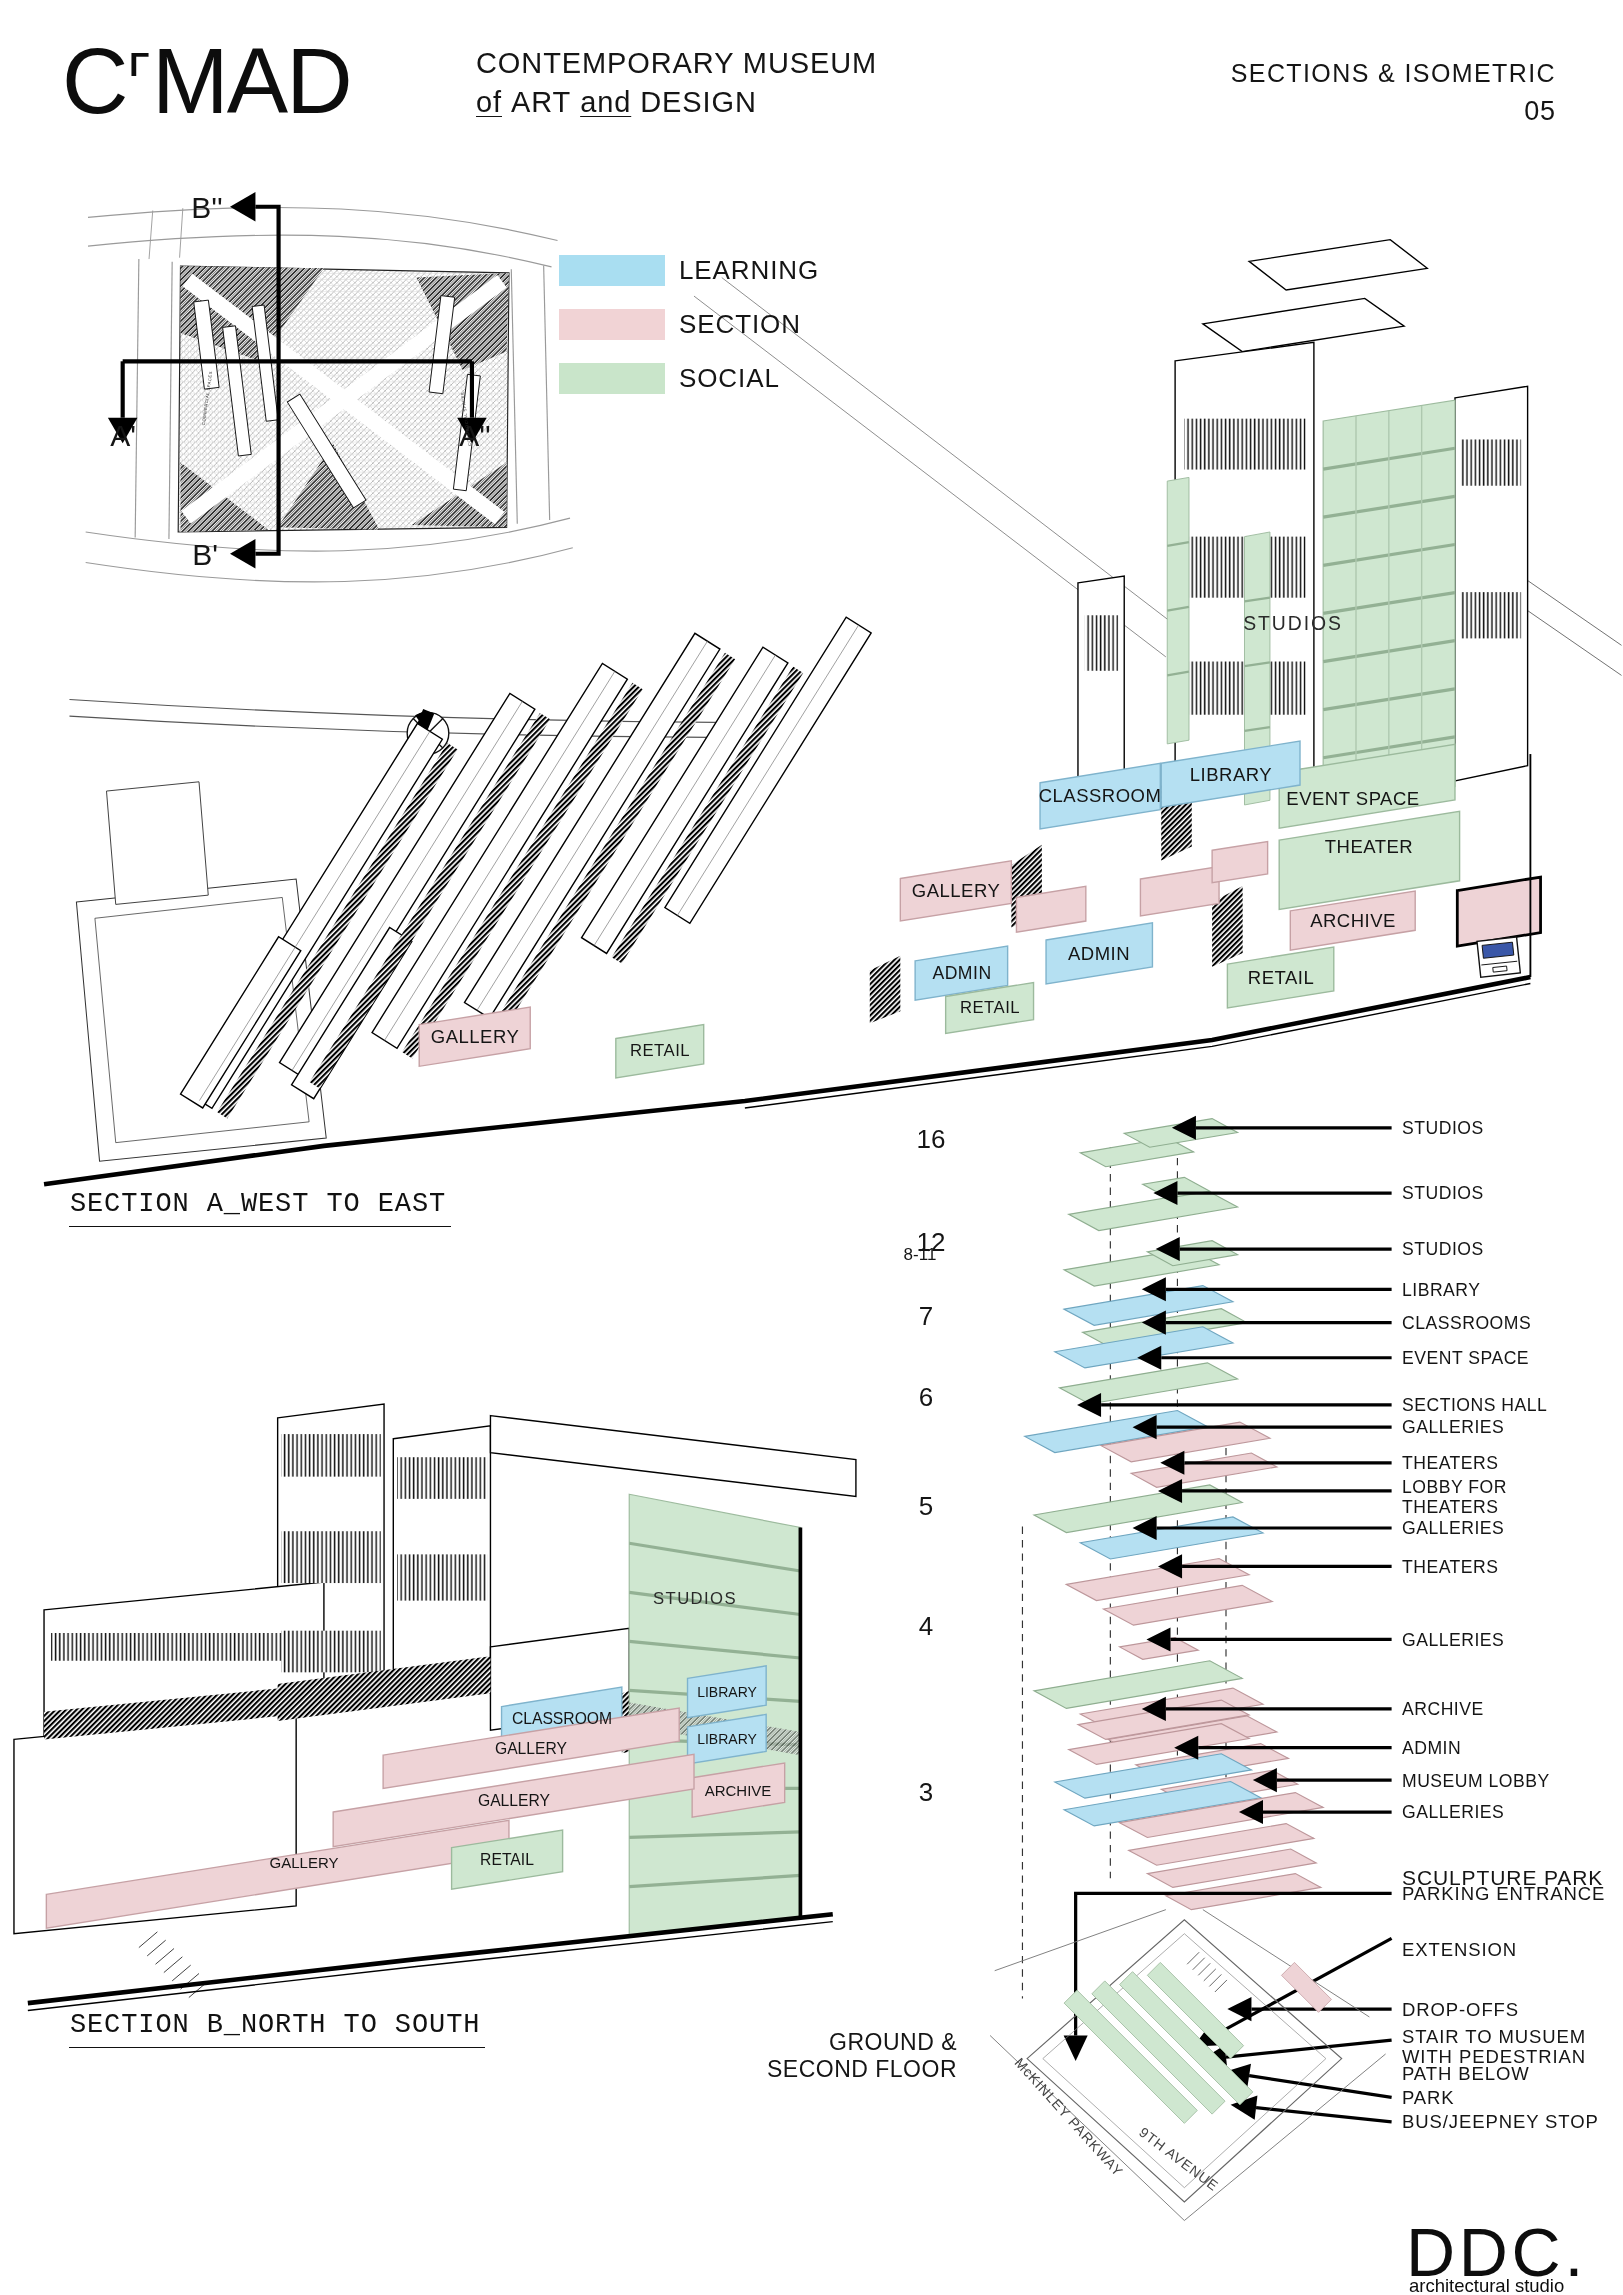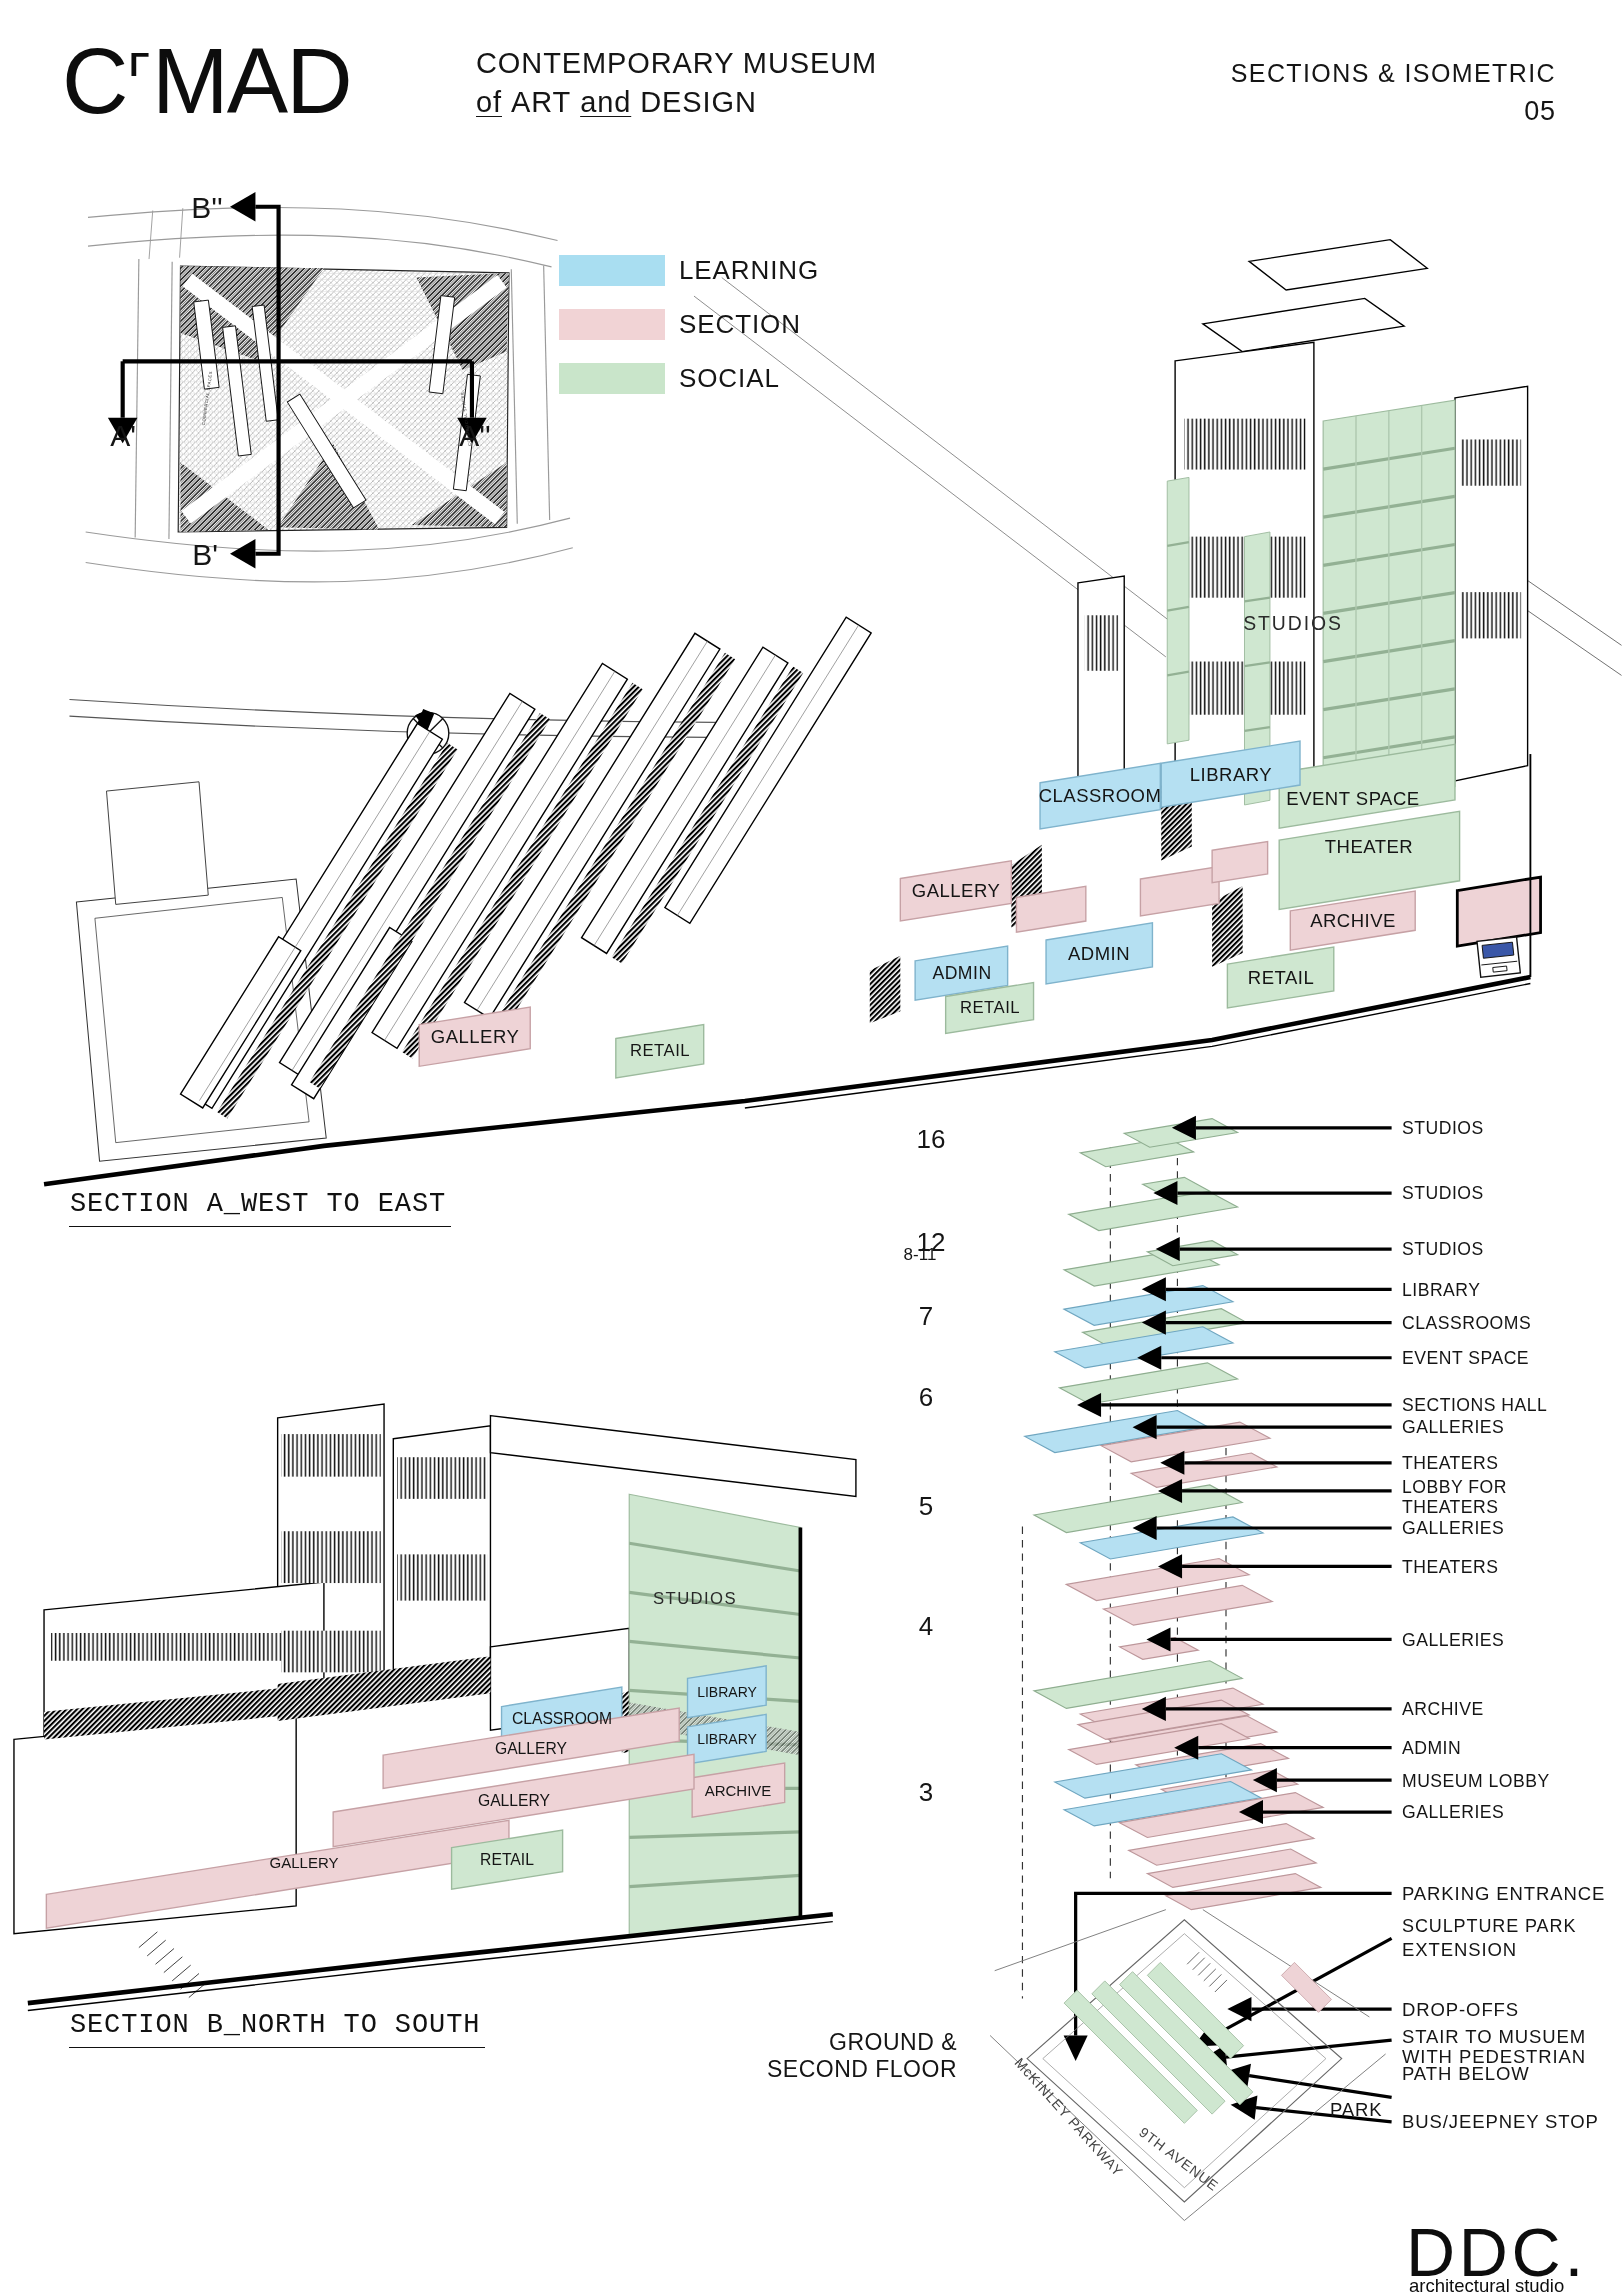--- a/index.html
+++ b/index.html
@@ -481,27 +481,27 @@
 <div class="L ml" style="left:1402px;top:1507px;font-size:17.6px;letter-spacing:0.5px;">THEATERS</div>
 <div class="L ml" style="left:1402px;top:1528px;font-size:17.6px;letter-spacing:0.5px;">GALLERIES</div>
 <div class="L ml" style="left:1402px;top:1567px;font-size:17.6px;letter-spacing:0.5px;">THEATERS</div>
 <div class="L ml" style="left:1402px;top:1640px;font-size:17.6px;letter-spacing:0.5px;">GALLERIES</div>
 <div class="L ml" style="left:1402px;top:1709px;font-size:17.6px;letter-spacing:0.5px;">ARCHIVE</div>
 <div class="L ml" style="left:1402px;top:1748px;font-size:17.6px;letter-spacing:0.5px;">ADMIN</div>
 <div class="L ml" style="left:1402px;top:1781px;font-size:17.6px;letter-spacing:0.5px;">MUSEUM LOBBY</div>
 <div class="L ml" style="left:1402px;top:1812px;font-size:17.6px;letter-spacing:0.5px;">GALLERIES</div>
 
 <div class="L ml" style="left:1402px;top:1894px;font-size:18.5px;letter-spacing:0.9px;">PARKING ENTRANCE</div>
-<div class="L ml" style="left:1402px;top:1926px;font-size:18px;letter-spacing:0.9px;">SCULPTURE PARK</div>
+<div class="L ml" style="left:1402px;top:1878px;font-size:21px;letter-spacing:0.9px;">SCULPTURE PARK</div>
 <div class="L ml" style="left:1402px;top:1950px;font-size:18.5px;letter-spacing:0.9px;">EXTENSION</div>
 <div class="L ml" style="left:1402px;top:2010px;font-size:18.5px;letter-spacing:0.9px;">DROP-OFFS</div>
 <div class="L ml" style="left:1402px;top:2037px;font-size:18.5px;letter-spacing:0.9px;">STAIR TO MUSUEM</div>
 <div class="L ml" style="left:1402px;top:2057px;font-size:18.5px;letter-spacing:0.9px;">WITH PEDESTRIAN</div>
 <div class="L ml" style="left:1402px;top:2074px;font-size:18.5px;letter-spacing:0.9px;">PATH BELOW</div>
-<div class="L ml" style="left:1330px;top:2098px;font-size:18.5px;letter-spacing:0.9px;margin-top:12px;">PARK</div>
+<div class="L ml" style="left:1402px;top:2098px;font-size:18.5px;letter-spacing:0.9px;">PARK</div>
 <div class="L ml" style="left:1402px;top:2122px;font-size:18.5px;letter-spacing:0.9px;">BUS/JEEPNEY STOP</div>
 
 <div class="L thin" style="right:666px;top:2029px;text-align:right;font-size:23px;line-height:27px;letter-spacing:0.5px;">
   <div>GROUND &amp;</div>
   <div>SECOND FLOOR</div>
 </div>
 <div class="L c thin" style="left:1069px;top:2117px;font-size:14px;letter-spacing:0.9px;color:#444;transform:translate(-50%,-50%) rotate(48deg);">McKINLEY PARKWAY</div>
 <div class="L c thin" style="left:1179px;top:2159px;font-size:14px;letter-spacing:0.9px;color:#444;transform:translate(-50%,-50%) rotate(37deg);">9TH AVENUE</div>
 
 <div class="L" style="left:1406px;top:2213px;font-size:68px;font-weight:250;letter-spacing:3.7px;color:#0d0d0d;">DDC.</div>

